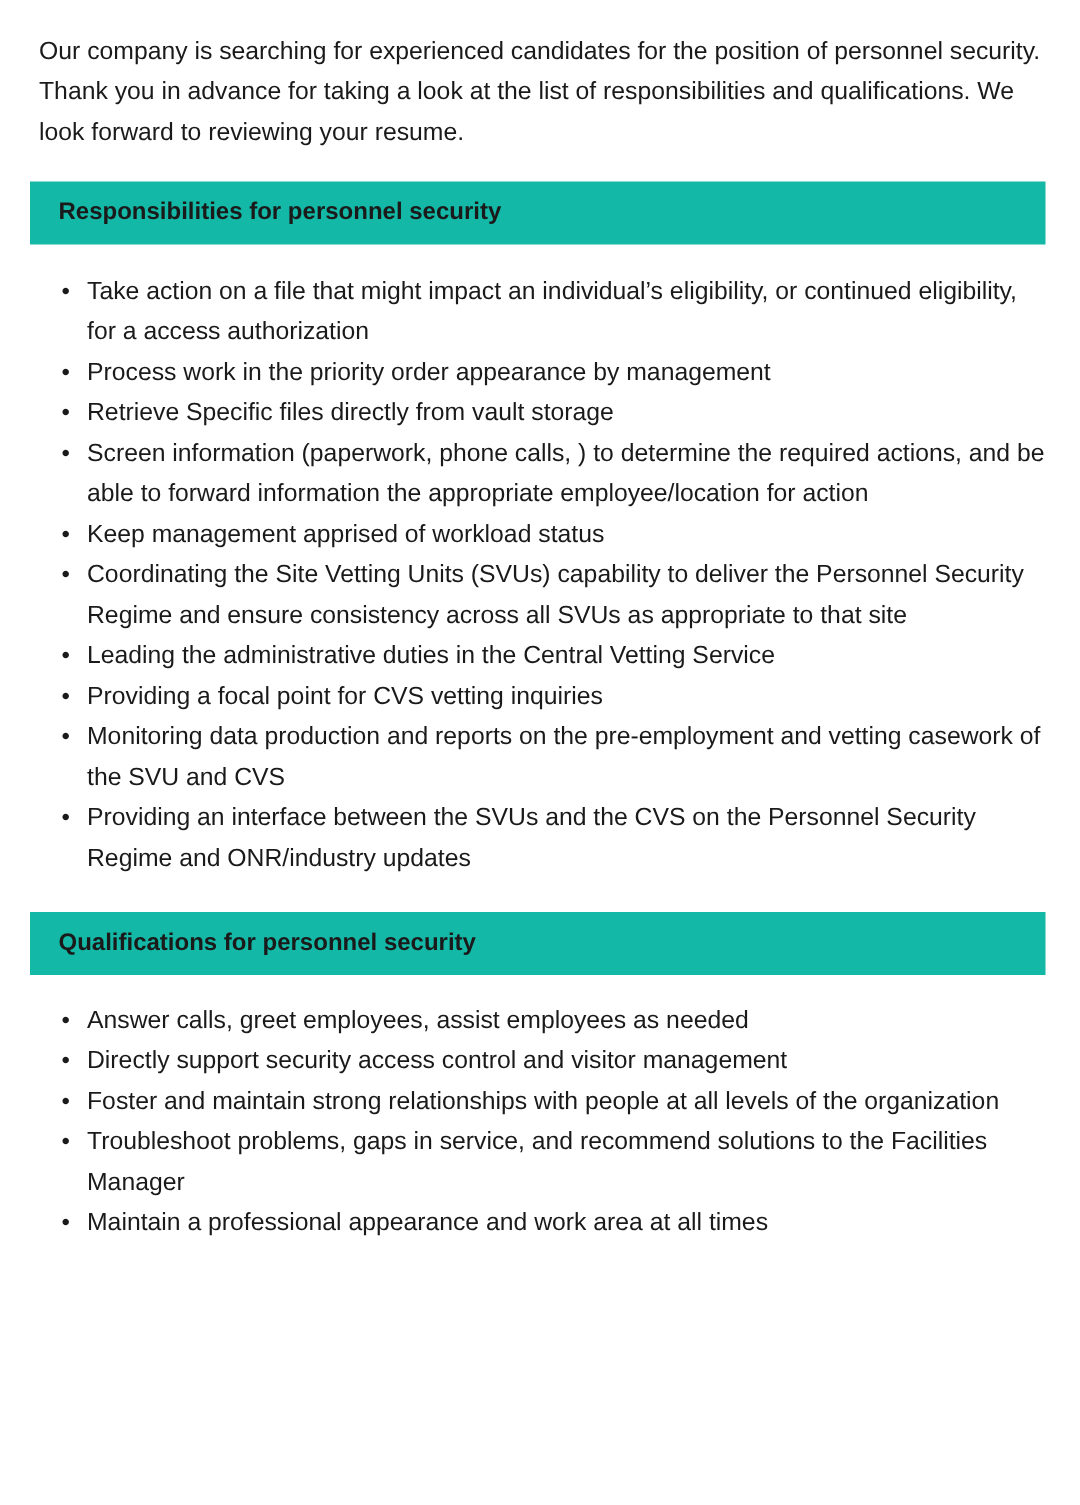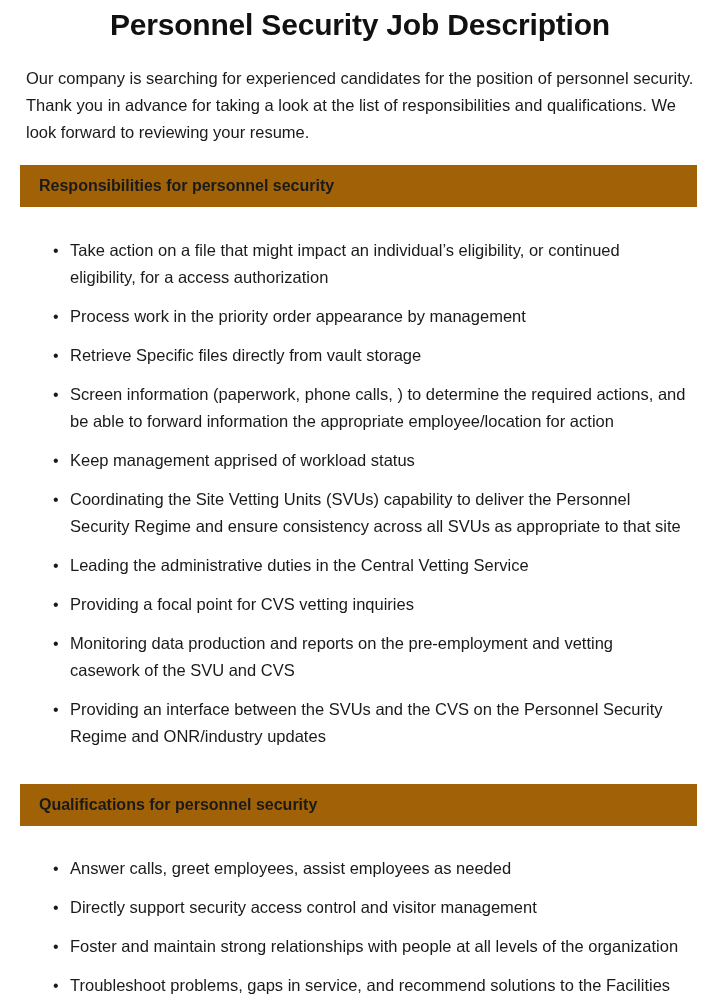--- a/index.html
+++ b/index.html
@@ -39,21 +39,21 @@
     font-size: 16.5px;
     line-height: 27px;
     color: #1a1a1a;
     margin: 4px;
     padding: 17px 22px 0 22px;
     max-width: 690px;
   }
 
   
   .section-band {
-    background: #a16207;
+    background: #14b8a6;
     margin: 0 23px 0 20px;
     padding: 11px 0 11px 19px;
     box-sizing: border-box;
   }
   .section-band-title {
     font-size: 16px;
     font-weight: bold;
     color: #1a1a1a;
     line-height: 20px;
   }
@@ -66,42 +66,41 @@
     list-style: none;
     margin: 0;
     padding: 0;
   }
   ul.bullets li {
     position: relative;
     font-size: 16.5px;
     line-height: 27px;
     color: #1a1a1a;
     padding: 0 22px 0 58px;
-    margin: 12px;
+    margin: 0;
   }
   ul.bullets li::before {
     content: "\2022";
     position: absolute;
     left: 41px;
     top: 0;
     font-size: 16px;
     line-height: 27px;
     color: #1a1a1a;
   }
 
   .list-gap-1 { height: 18px; }
   .list-gap-2 { height: 17px; }
   .section-gap { height: 22px; }
 </style>
 </head>
 <body>
 
 <div class="page">
 
-  <h1 class="doc-title">Personnel Security Job Description</h1>
 
   <p class="intro">Our company is searching for experienced candidates for the position of personnel security. Thank you in advance for taking a look at the list of responsibilities and qualifications. We look forward to reviewing your resume.</p>
 
   <div class="band-spacer-top-1"></div>
 
   <div class="section-band">
     <div class="section-band-title">Responsibilities for personnel security</div>
   </div>
 
   <div class="list-gap-1"></div>

